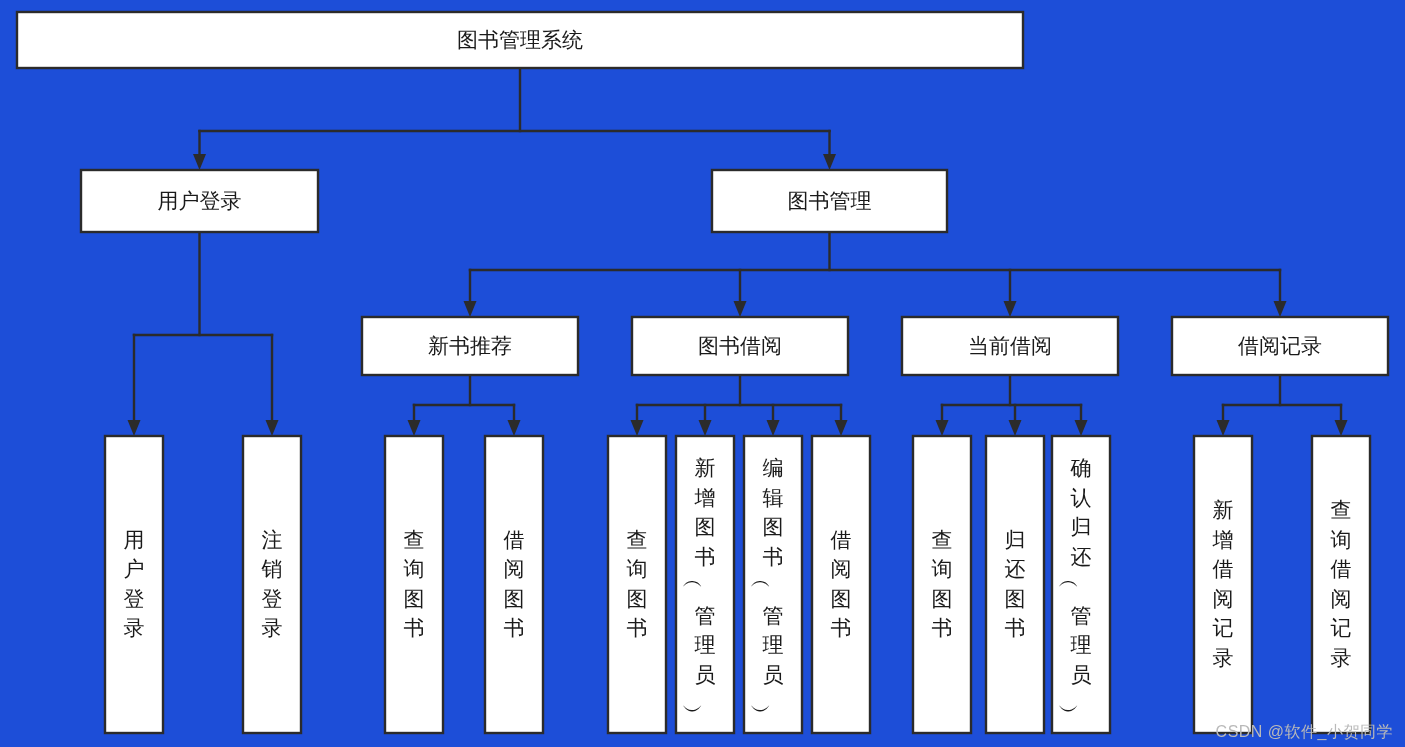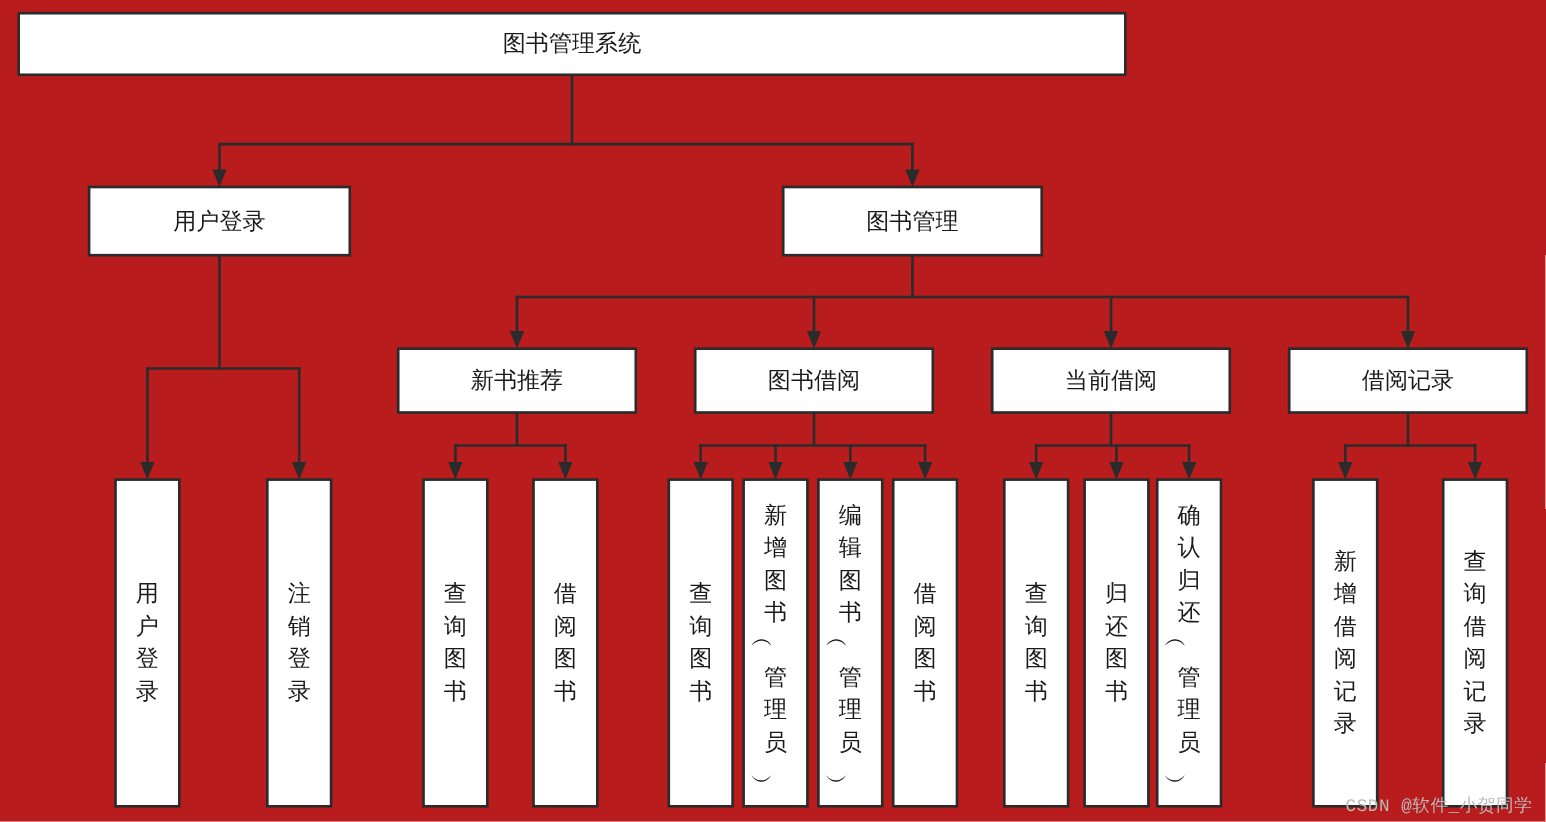--- a/index.html
+++ b/index.html
@@ -10,21 +10,21 @@
   body {
     width: 1405px;
     height: 747px;
     font-family: "DejaVu Sans", "Liberation Sans", sans-serif;
     overflow: hidden;
   }
   #diagram-root {
     position: relative;
     width: 1405px;
     height: 747px;
-    background: #b91c1c;
+    background: #1d4ed8;
   }
   svg#flow-svg {
     position: absolute;
     left: 0;
     top: 0;
     width: 1405px;
     height: 747px;
     display: block;
   }
   .node-box {
@@ -52,21 +52,21 @@
   .node-label-vertical {
     fill: #1a1a1a;
     font-family: "DejaVu Sans", "Liberation Sans", sans-serif;
     font-size: 21px;
     text-anchor: middle;
   }
   .watermark {
     position: absolute;
     right: 12px;
     bottom: 4px;
-    font-family: Liberation Mono, monospace;
+    font-family: Liberation Sans, sans-serif;
     font-size: 16px;
     color: #b9b9b9;
     letter-spacing: 0.5px;
     white-space: nowrap;
     user-select: none;
   }
 </style>
 </head>
 <body>
 

